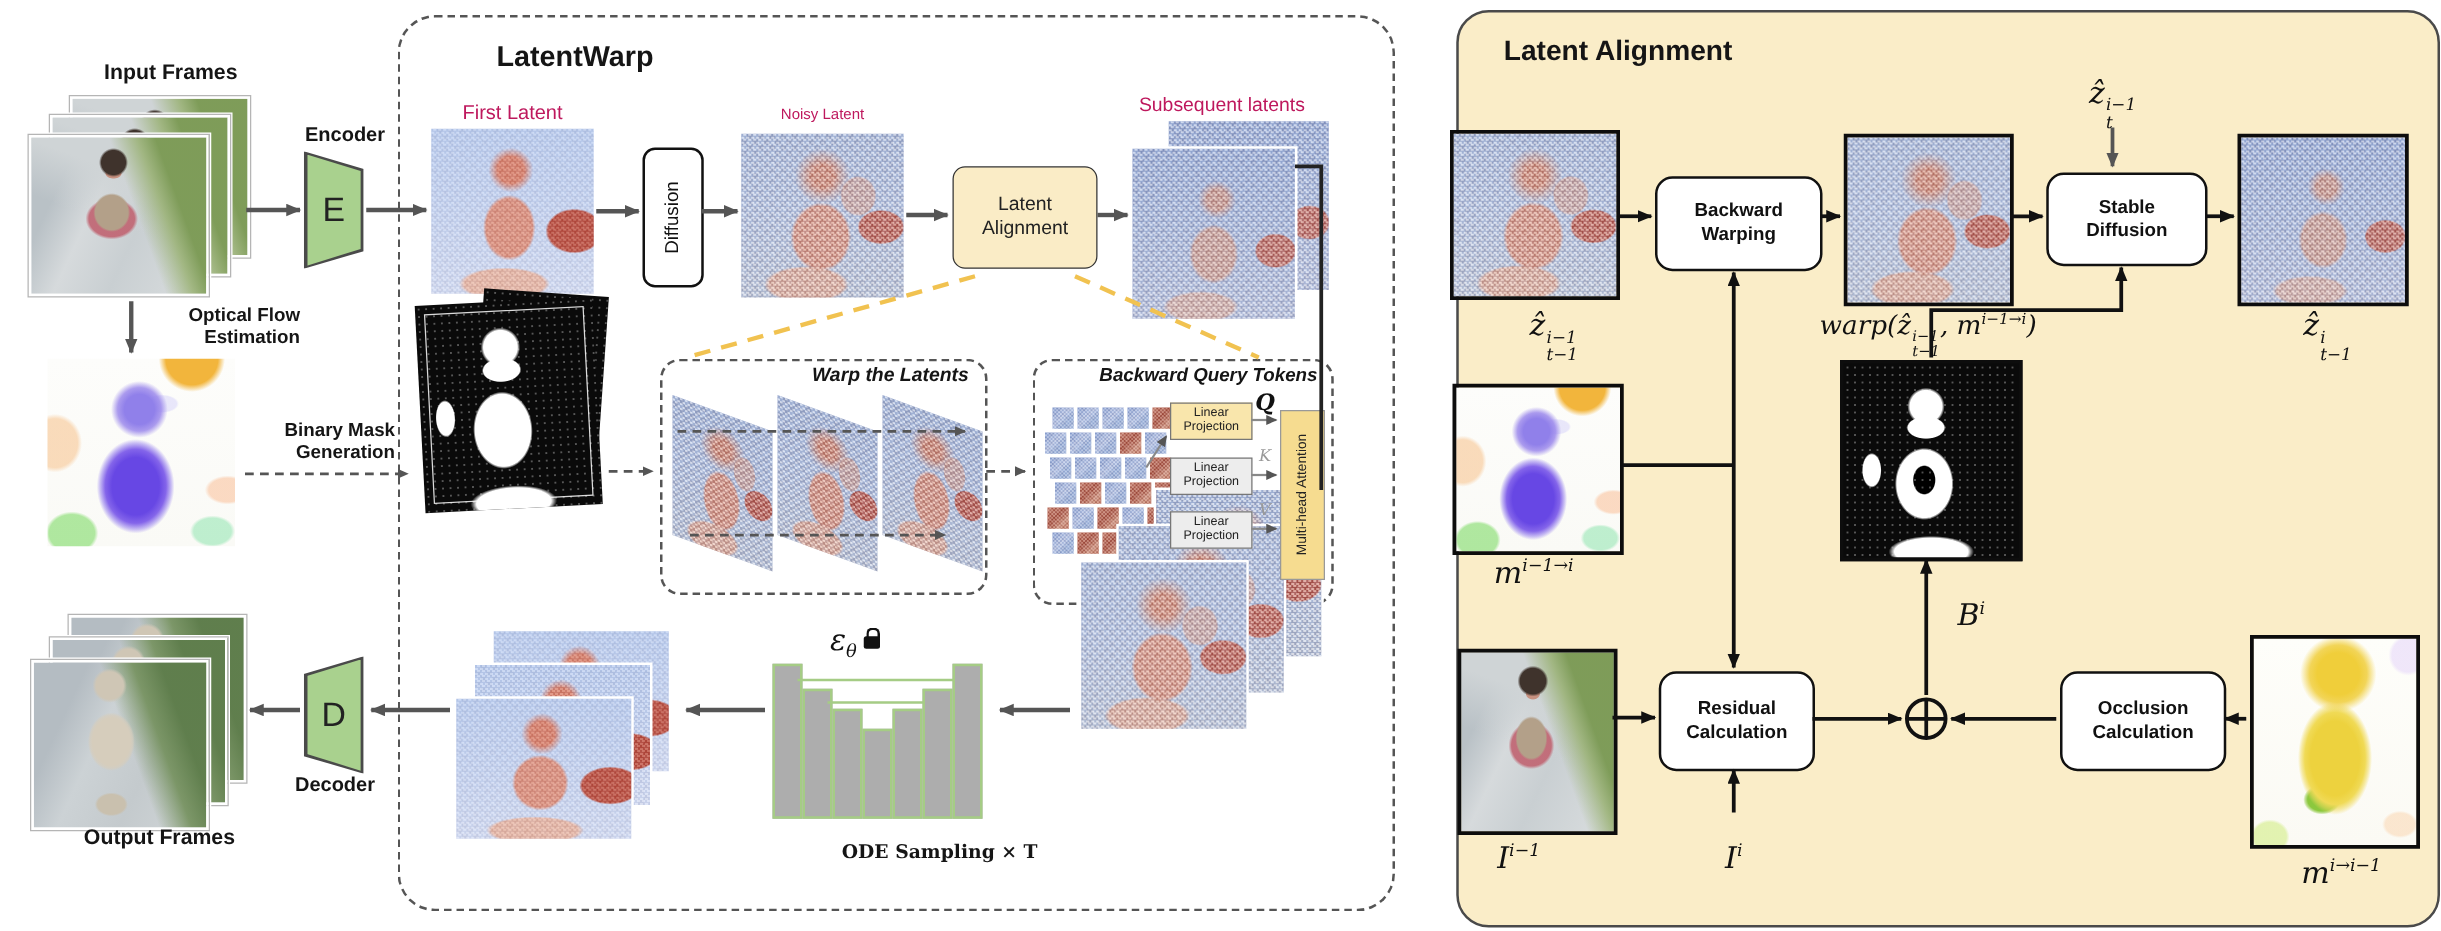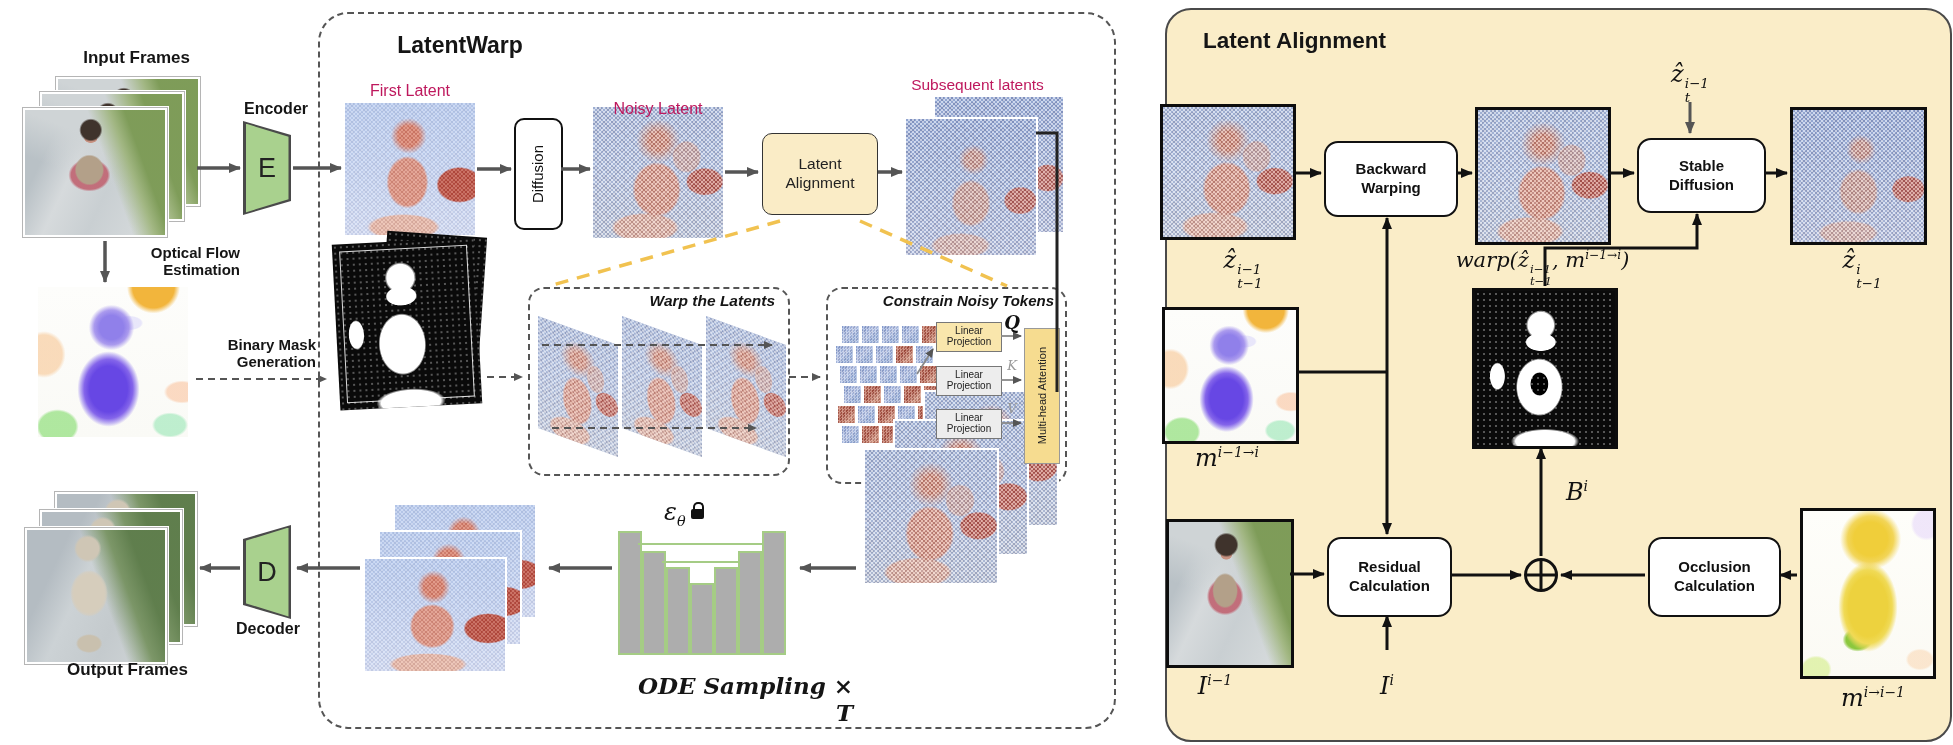--- a/index.html
+++ b/index.html
@@ -179,42 +179,42 @@
   <div class="dashbox" style="left:318px;top:12px;width:794px;height:713px"></div>
   <div class="cl" style="left:350px;top:32px;width:220px;font-size:23px;text-align:center">LatentWarp</div>
 
   <div class="rl" style="left:345px;top:82px;width:130px;font-size:16px">First Latent</div>
   <div class="lt lt-smooth" style="left:345px;top:103px;width:130px;height:132px"></div>
 
   <div class="wbox" style="left:514px;top:118px;width:45px;height:108px;border-width:2px;border-radius:10px;font-weight:400;font-size:15px">
     <span class="vtext">Diffusion</span>
   </div>
 
-  <div class="rl" style="left:593px;top:100px;width:130px;font-size:16px">Noisy Latent</div>
+  <div class="rl" style="left:593px;top:84px;width:130px;font-size:12px">Noisy Latent</div>
   <div class="lt lt-noisy" style="left:593px;top:107px;width:130px;height:131px"></div>
 
   <div class="labox" style="left:762px;top:133px;width:114px;height:80px">
     <span style="width:80px">Latent Alignment</span>
   </div>
 
   <div class="rl" style="left:890px;top:76px;width:175px;font-size:15.5px">Subsequent latents</div>
   <div class="lt lt-blue stackf" style="left:935px;top:97px;width:128px;height:135px"></div>
   <div class="lt lt-blue stackf" style="left:906px;top:119px;width:130px;height:136px"></div>
 
   <div class="mk" style="left:382px;top:234px;width:100px;height:150px;transform:rotate(4deg)"></div>
   <div class="mk mk-frame" style="left:336px;top:241px;width:142px;height:166px;transform:rotate(-3deg)"></div>
 
   <div class="dashbox2" style="left:528px;top:287px;width:258px;height:185px"></div>
   <div class="cl" style="left:545px;top:292px;width:230px;font-size:15.5px;font-style:italic;font-weight:700">Warp the Latents</div>
   <div class="lt lt-noisy para" style="left:538px;top:316px;width:80px;height:112px"></div>
   <div class="lt lt-noisy para" style="left:622px;top:316px;width:80px;height:112px"></div>
   <div class="lt lt-noisy para" style="left:706px;top:316px;width:80px;height:112px"></div>
 
   <div class="dashbox2" style="left:826px;top:287px;width:237px;height:193px"></div>
-  <div class="cl" style="left:836px;top:292px;width:218px;font-size:15px;font-style:italic;font-weight:700">Constrain Noisy Tokens</div>
+  <div class="cl" style="left:836px;top:292px;width:218px;font-size:15px;font-style:italic;font-weight:700">Backward Query Tokens</div>
   <div class="tkgrid" style="left:836px;top:326px">
     <div class="tkrow" style="margin-left:6px">
         <div class="tk b"></div>
         <div class="tk b"></div>
         <div class="tk b"></div>
         <div class="tk b"></div>
         <div class="tk r"></div>
       </div>
     <div class="tkrow" style="margin-left:0">
         <div class="tk b"></div>
@@ -275,21 +275,21 @@
     <div class="ubar" style="left:0;height:120px"></div>
     <div class="ubar" style="left:24px;height:100px"></div>
     <div class="ubar" style="left:48px;height:84px"></div>
     <div class="ubar" style="left:72px;height:68px"></div>
     <div class="ubar" style="left:96px;height:84px"></div>
     <div class="ubar" style="left:120px;height:100px"></div>
     <div class="ubar" style="left:144px;height:120px"></div>
     <div class="uline" style="left:20px;top:12px;width:126px"></div>
     <div class="uline" style="left:44px;top:30px;width:78px"></div>
   </div>
-  <div class="cl" style="left:623px;top:672px;width:230px;font-size:23px;font-style:italic;font-family:'DejaVu Serif',serif">ODE Sampling × T</div>
+  <div class="cl" style="left:600px;top:672px;width:230px;font-size:15px;font-family:'DejaVu Serif',serif">ODE Sampling × T</div>
 
   <div class="lt lt-smooth stackf" style="left:395px;top:505px;width:140px;height:112px"></div>
   <div class="lt lt-smooth stackf" style="left:380px;top:532px;width:140px;height:112px"></div>
   <div class="lt lt-smooth stackf" style="left:365px;top:559px;width:140px;height:112px"></div>
 
   <div class="lt lt-noisy stackf" style="left:925px;top:392px;width:132px;height:133px"></div>
   <div class="lt lt-noisy stackf" style="left:895px;top:421px;width:132px;height:133px"></div>
   <div class="lt lt-noisy stackf" style="left:865px;top:450px;width:132px;height:133px"></div>
 
   <div class="panel" style="left:1165px;top:8px;width:783px;height:730px"></div>

